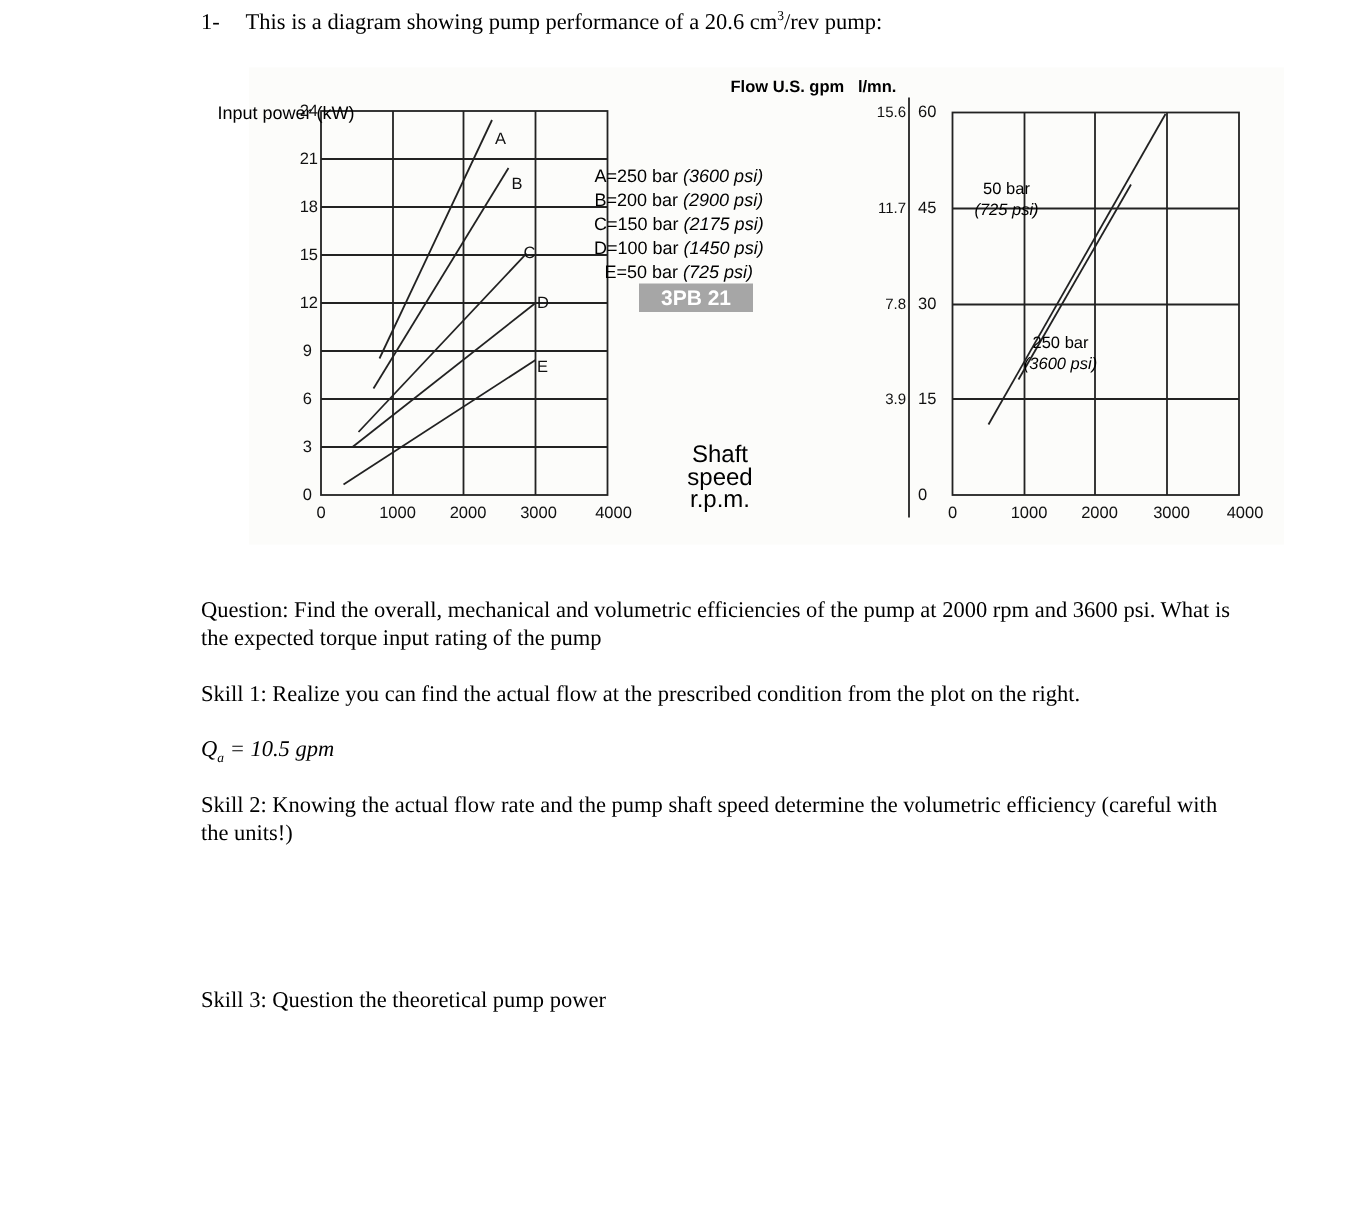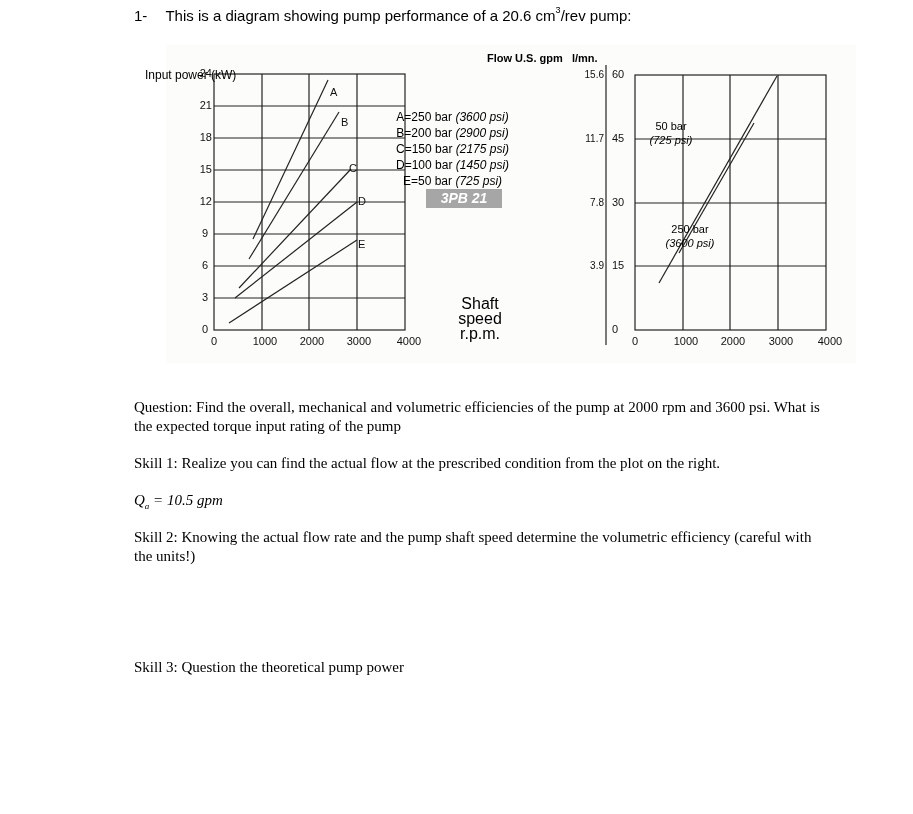--- a/index.html
+++ b/index.html
@@ -1,26 +1,26 @@
 <!DOCTYPE html>
 <html><head>
 <meta charset="utf-8">
 <style>
   html, body { margin:0; padding:0; background:#ffffff; }
   body { width:913px; height:814px; position:relative; overflow:hidden; font-family:"Liberation Serif", serif; color:#000; }
-  .serif { font-family:Liberation Sans, sans-serif; font-size:15px; }
+  .serif { font-family:Liberation Serif, serif; font-size:15px; }
   .abs { position:absolute; }
   .sans { font-family:"Liberation Sans", sans-serif; }
   .mono { font-family:"DejaVu Sans Mono", monospace; }
   .fig { position:absolute; left:0; top:0; width:913px; height:370px;padding-left:36px; }
   .fig svg text { font-family:"Liberation Sans", sans-serif; }
   .p { position:absolute; left:134px; width:690px; font-size:15px; line-height:19px; }
   sup { font-size:9px; vertical-align:top; position:relative; top:-2px; }
   .it { font-style:italic; }
-  .badge { position:absolute; left:426px; top:189px; width:76px; height:19px; background:#a6a6a6; color:#fff; font-family:"Liberation Sans", sans-serif; font-weight:bold; font-size:14px; text-align:center; line-height:19px;font-style:italic; }
+  .badge { position:absolute; left:426px; top:189px; width:76px; height:19px; background:#a6a6a6; color:#fff; font-family:"Liberation Sans", sans-serif; font-weight:bold; font-size:14px; text-align:center; line-height:19px; }
 </style>
 </head>
 <body>
 
 <div class="abs serif" style="left:134px; top:7px; font-size:15px;">
   <span>1-</span>
   <span style="display:inline-block;width:10px;"></span>
   <span><span>This is a diagram showing pump performance of a 20.6 cm</span><sup>3</sup><span>/rev pump:</span></span>
 </div>
 
@@ -118,21 +118,21 @@
 </div>
 
 <div class="abs sans" style="left:487px; top:52px; font-size:11px; font-weight:bold;">
   <span>Flow U.S. gpm</span>&nbsp;&nbsp;&nbsp;<span>l/mn.</span>
 </div>
 
 <div class="abs sans" style="left:648px; top:119px; font-size:11px; line-height:14px; text-align:center; width:46px;">
   <div>50 bar</div>
   <div class="it">(725 psi)</div>
 </div>
-<div class="abs sans" style="left:660px; top:222px; font-size:11px; line-height:14px; text-align:center; width:60px;">
+<div class="abs sans" style="left:677px; top:222px; font-size:11px; line-height:14px; text-align:center; width:60px;">
   <div>250 bar</div>
   <div class="it">(3600 psi)</div>
 </div>
 
 <div class="p" style="top:398px;">Question: Find the overall, mechanical and volumetric efficiencies of the pump at 2000 rpm and 3600 psi. What is the expected torque input rating of the pump</div>
 <div class="p" style="top:454px;">Skill 1: Realize you can find the actual flow at the prescribed condition from the plot on the right.</div>
 <div class="p it" style="top:491px;"><span>Q</span><sub style="font-size:9px;">a</sub><span> = 10.5 gpm</span></div>
 <div class="p" style="top:528px;">Skill 2: Knowing the actual flow rate and the pump shaft speed determine the volumetric efficiency (careful with the units!)</div>
 <div class="p" style="top:658px;">Skill 3: Question the theoretical pump power</div>
 

